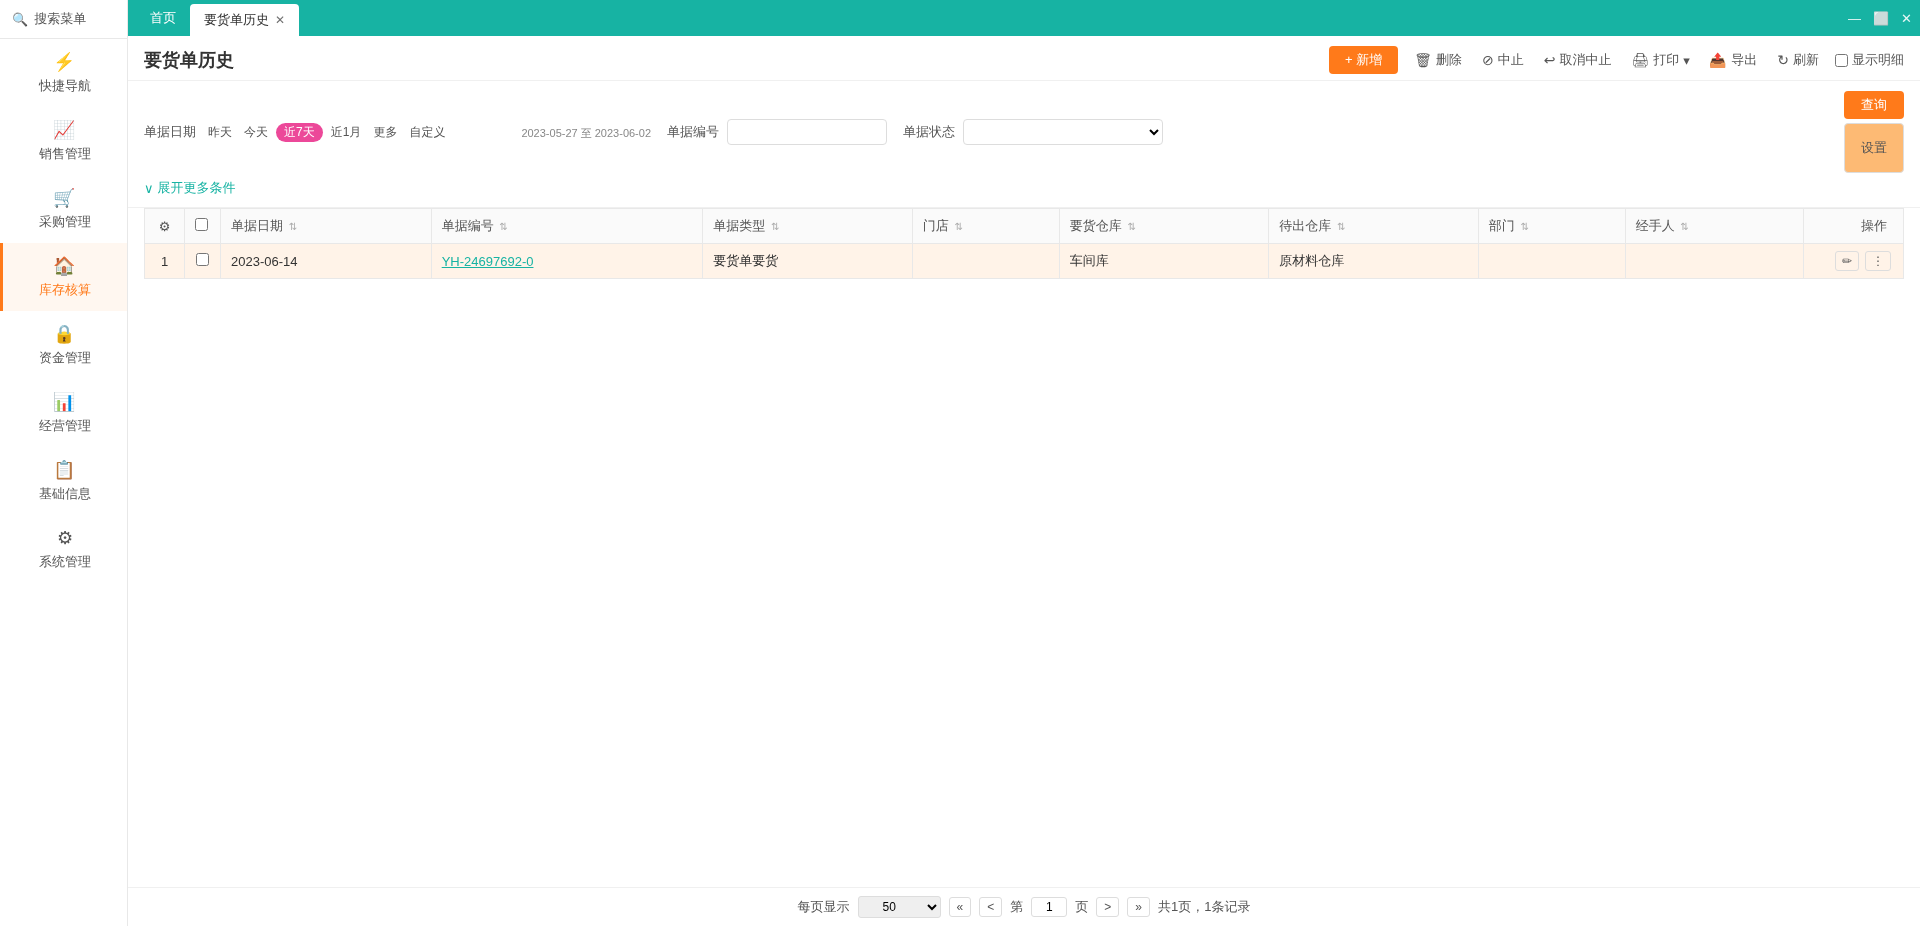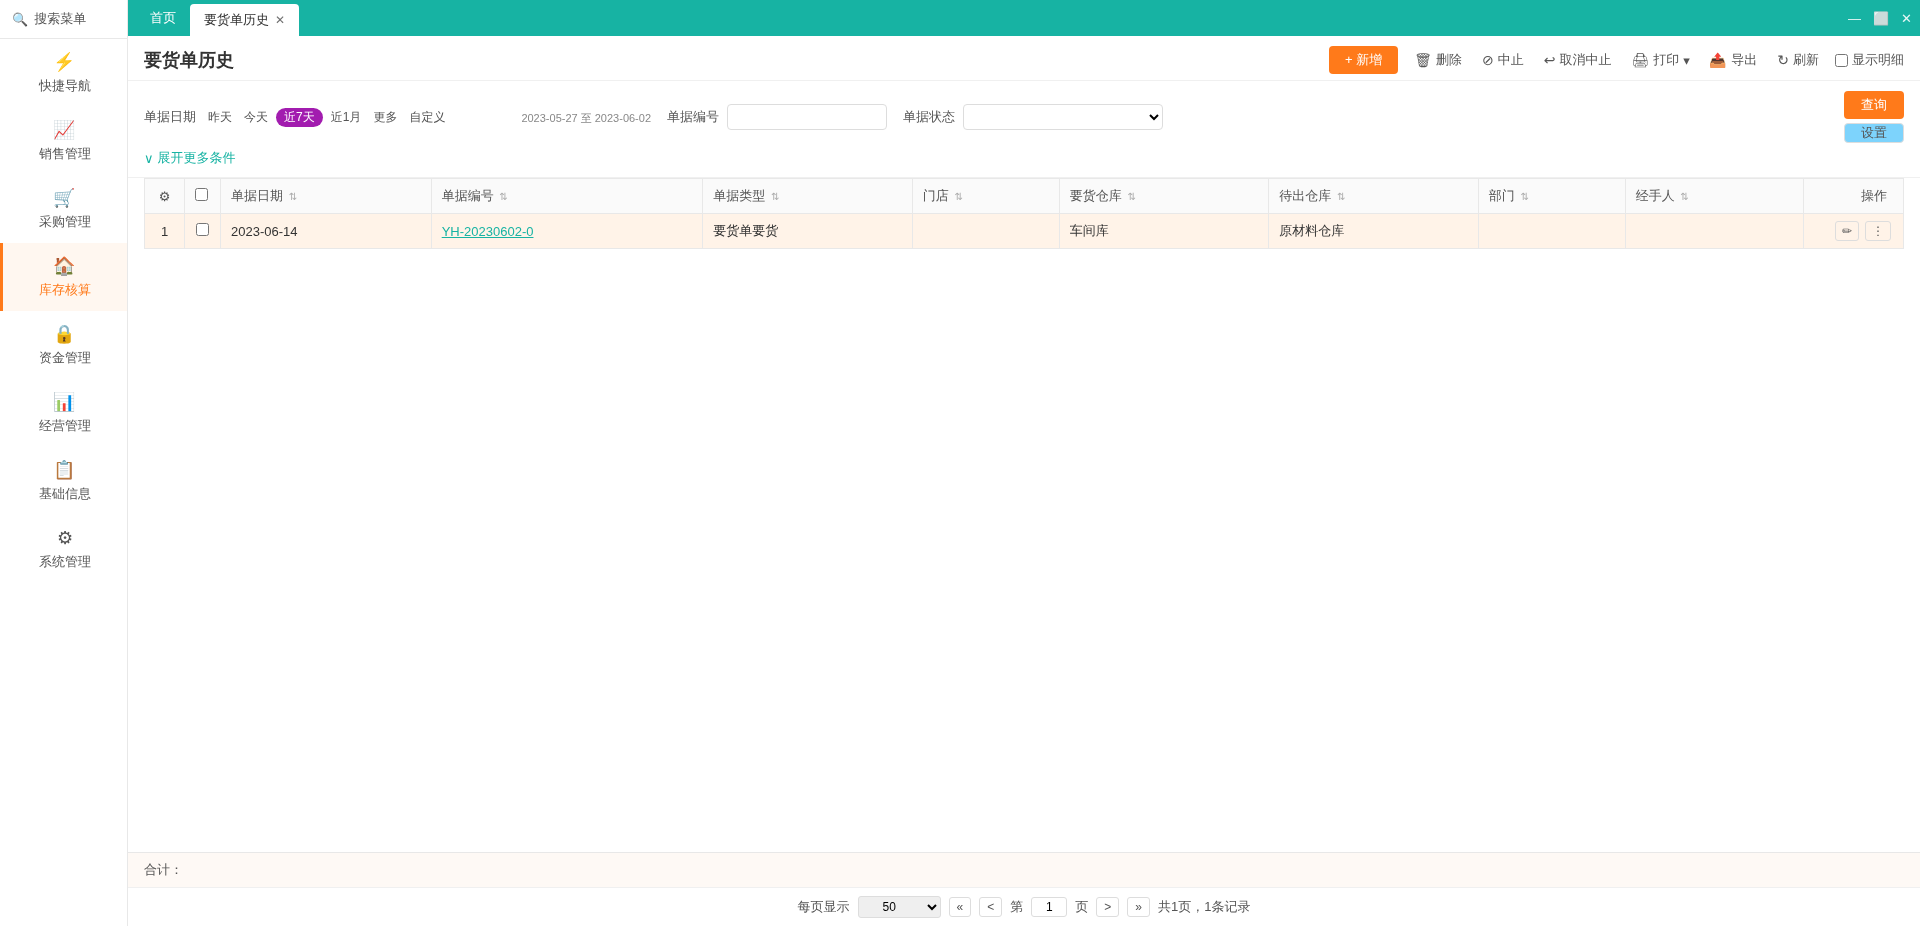--- a/index.html
+++ b/index.html
@@ -138,24 +138,24 @@
     .btn-primary {
       background: #ff7a1a;
       color: #fff;
       border: none;
       padding: 5px 16px;
       border-radius: 4px;
       cursor: pointer;
       font-size: 13px;
     }
     .btn-default {
-      background: #7dd3fc;
-      color: #555;
-      border: 1px solid #ddd;
-      padding: 0 16px;
+      background: #fdba74;
+      color: #555;
+      border: 1px solid #ddd;
+      padding: 15px 16px;
       border-radius: 4px;
       cursor: pointer;
       font-size: 13px;
     }
     .show-detail {
       display: flex;
       align-items: center;
       gap: 4px;
       cursor: pointer;
       font-size: 12px;
@@ -189,21 +189,21 @@
       align-items: center;
       gap: 4px;
     }
     .date-shortcut {
       cursor: pointer;
       color: #555;
       font-size: 12px;
       padding: 1px 4px;
     }
     .date-shortcut.active {
-      background: #a21caf;
+      background: #ec4899;
       color: #fff;
       border-radius: 10px;
       padding: 1px 8px;
     }
     .date-range {
       color: #888;
       font-size: 11px;
       margin-left: 4px;
     }
     .filter-input {
@@ -513,42 +513,39 @@
           </tr>
         </thead>
         <tbody id="table-body">
           <tr class="selected">
             <td style="text-align:center;">1</td>
             <td class="checkbox-cell">
               <input type="checkbox" style="">
             </td>
             <td>2023-06-14</td>
             <td>
-              <span class="link-text">YH-20230602-0</span>
+              <span class="link-text">YH-24697692-0</span>
             </td>
             <td>要货单要货</td>
             <td></td>
             <td>车间库</td>
             <td>原材料仓库</td>
             <td></td>
             <td></td>
             <td style="text-align:right; padding-right:12px;">
               <div class="row-action" style="justify-content:flex-end;">
                 <button class="row-btn">✏</button>
                 <button class="row-btn">⋮</button>
               </div>
             </td>
           </tr>
         </tbody>
       </table>
     </div>
 
-    <div class="table-footer">
-      <span>合计：</span>
-    </div>
 
     <div class="pagination-bar">
       <span>每页显示</span>
       <select>
         <option value="50" selected="">50</option>
         <option value="10">10</option>
         <option value="20">20</option>
         <option value="100">100</option>
       </select>
       <button class="page-btn">«</button>

